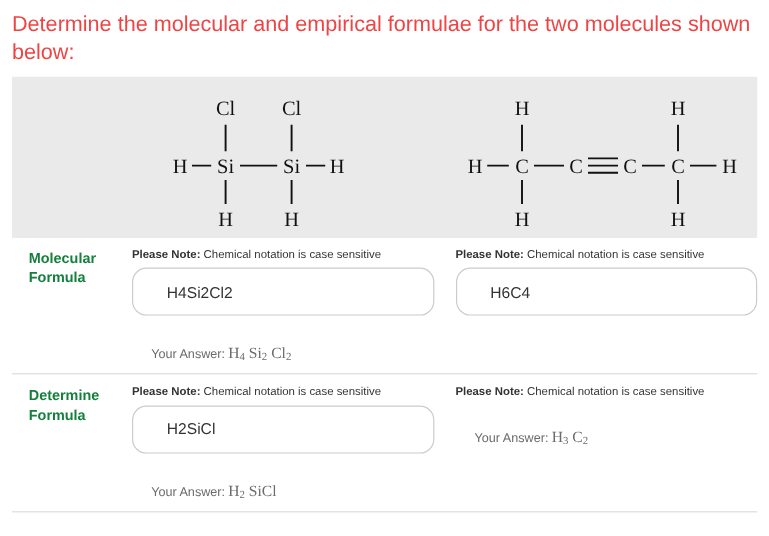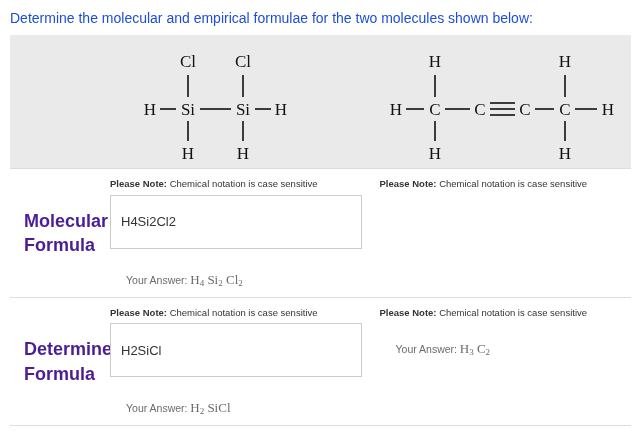--- a/index.html
+++ b/index.html
@@ -13,22 +13,22 @@
     font-family: "Liberation Sans", sans-serif;
     color: #222222;
     overflow: hidden;
   }
   .page {
     position: relative;
     width: 641px;
     height: 447px;
   }
   .prompt {
-    font-size: 14px;
-    color: #1d4ed8;
+    font-size: 18px;
+    color: #ef4444;
     padding: 9px 10px 8px 10px;
     line-height: 1.3;
   }
   .diagram-panel {
     background: #eaeaea;
     height: 133px;
     margin: 0 10px;
     position: relative;
   }
   .mol {
@@ -49,26 +49,26 @@
     align-items: stretch;
     border-bottom: 1px solid #dddddd;
     padding: 9px 0 9px 0;
   }
   .answer-row.first {
     border-top: 1px solid #dddddd;
   }
   .row-label {
     width: 100px;
     flex: 0 0 100px;
-    font-size: 18px;
+    font-size: 12px;
     font-weight: bold;
-    color: #4c1d95;
+    color: #15803d;
     line-height: 1.35;
     display: flex;
-    align-items: center;
+    align-items: flex-start;
     padding-left: 14px;
     box-sizing: border-box;
   }
   .row-label span { display: block; }
   .fields {
     display: flex;
     flex: 1 1 auto;
     gap: 18px;
   }
   .field-block {
@@ -78,28 +78,28 @@
   .note {
     font-size: 9.5px;
     color: #333333;
     margin-bottom: 5px;
     line-height: 1.2;
   }
   .note b { font-weight: bold; text-align: right; }
   .answer-input {
     width: 100%;
     box-sizing: border-box;
-    height: 54px;
+    height: 40px;
     border: 1px solid #cccccc;
-    border-radius: 0;
+    border-radius: 12px;
     background: #ffffff;
     font-family: "Liberation Sans", sans-serif;
     font-size: 13px;
     color: #333333;
-    padding: 0 10px;
+    padding: 0 28px;
     outline: none;
   }
   .your-answer {
     margin-top: 23px;
     font-size: 11px;
     color: #6b6b6b;
     font-family: "Liberation Serif", serif;
     padding-left: 16px;
     white-space: nowrap;
   }
@@ -218,20 +218,21 @@
               <span>Si</span><sub>2</sub>
               <span>Cl</span><sub>2</sub>
             </span>
           </div>
         </div>
 
         <div class="field-block">
           <div class="note">
             <b>Please Note:</b><span> Chemical notation is case sensitive</span>
           </div>
+          <input class="answer-input" type="text" value="H6C4" style="">
         </div>
 
       </div>
     </div>
 
     <div class="answer-row">
       <div class="row-label">
         <span>
           <span>Determine</span>
           <span>Formula</span>

